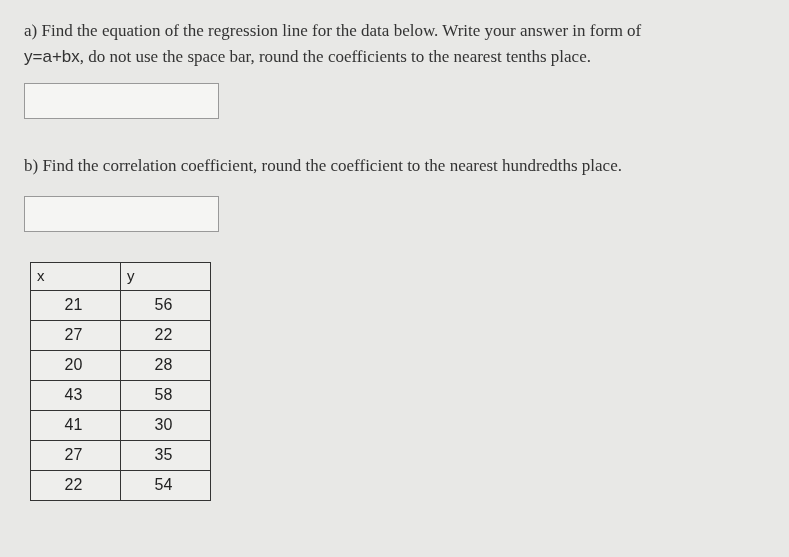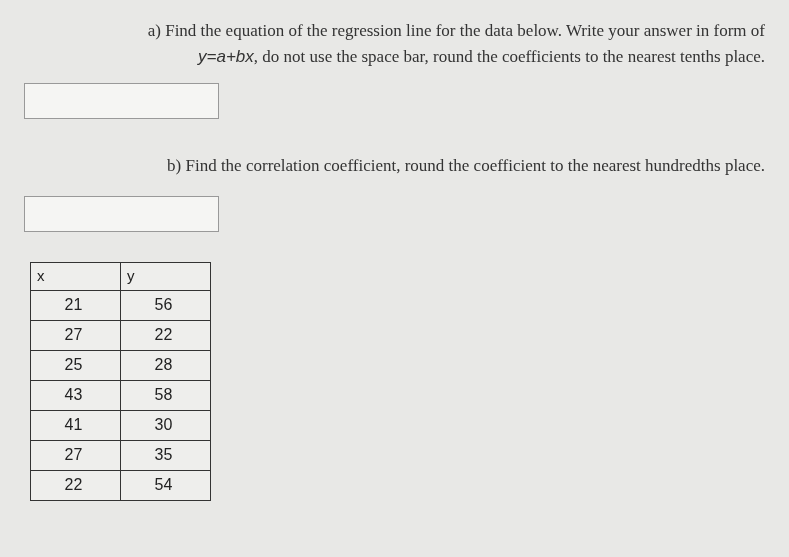--- a/index.html
+++ b/index.html
@@ -13,28 +13,26 @@
       width: 789px;
       height: 557px;
       padding: 18px 24px;
       color: #2a2a2a;
       position: relative;
     }
     .question-text {
       font-size: 17px;
       line-height: 1.5;
       color: #333;
-      text-align: right;
     }
     .question-a {
       margin-bottom: 8px;
     }
     .eq {
       font-family: Arial, sans-serif;
-      font-style: italic;
     }
     .input-box {
       width: 195px;
       height: 36px;
       border: 1px solid #999;
       background: #f5f5f3;
       margin-top: 6px;
       margin-bottom: 24px;
       font-size: 16px;
       padding: 4px 8px;
@@ -107,21 +105,21 @@
   <tbody>
     <tr>
       <td>21</td>
       <td>56</td>
     </tr>
     <tr>
       <td>27</td>
       <td>22</td>
     </tr>
     <tr>
-      <td>25</td>
+      <td>20</td>
       <td>28</td>
     </tr>
     <tr>
       <td>43</td>
       <td>58</td>
     </tr>
     <tr>
       <td>41</td>
       <td>30</td>
     </tr>

